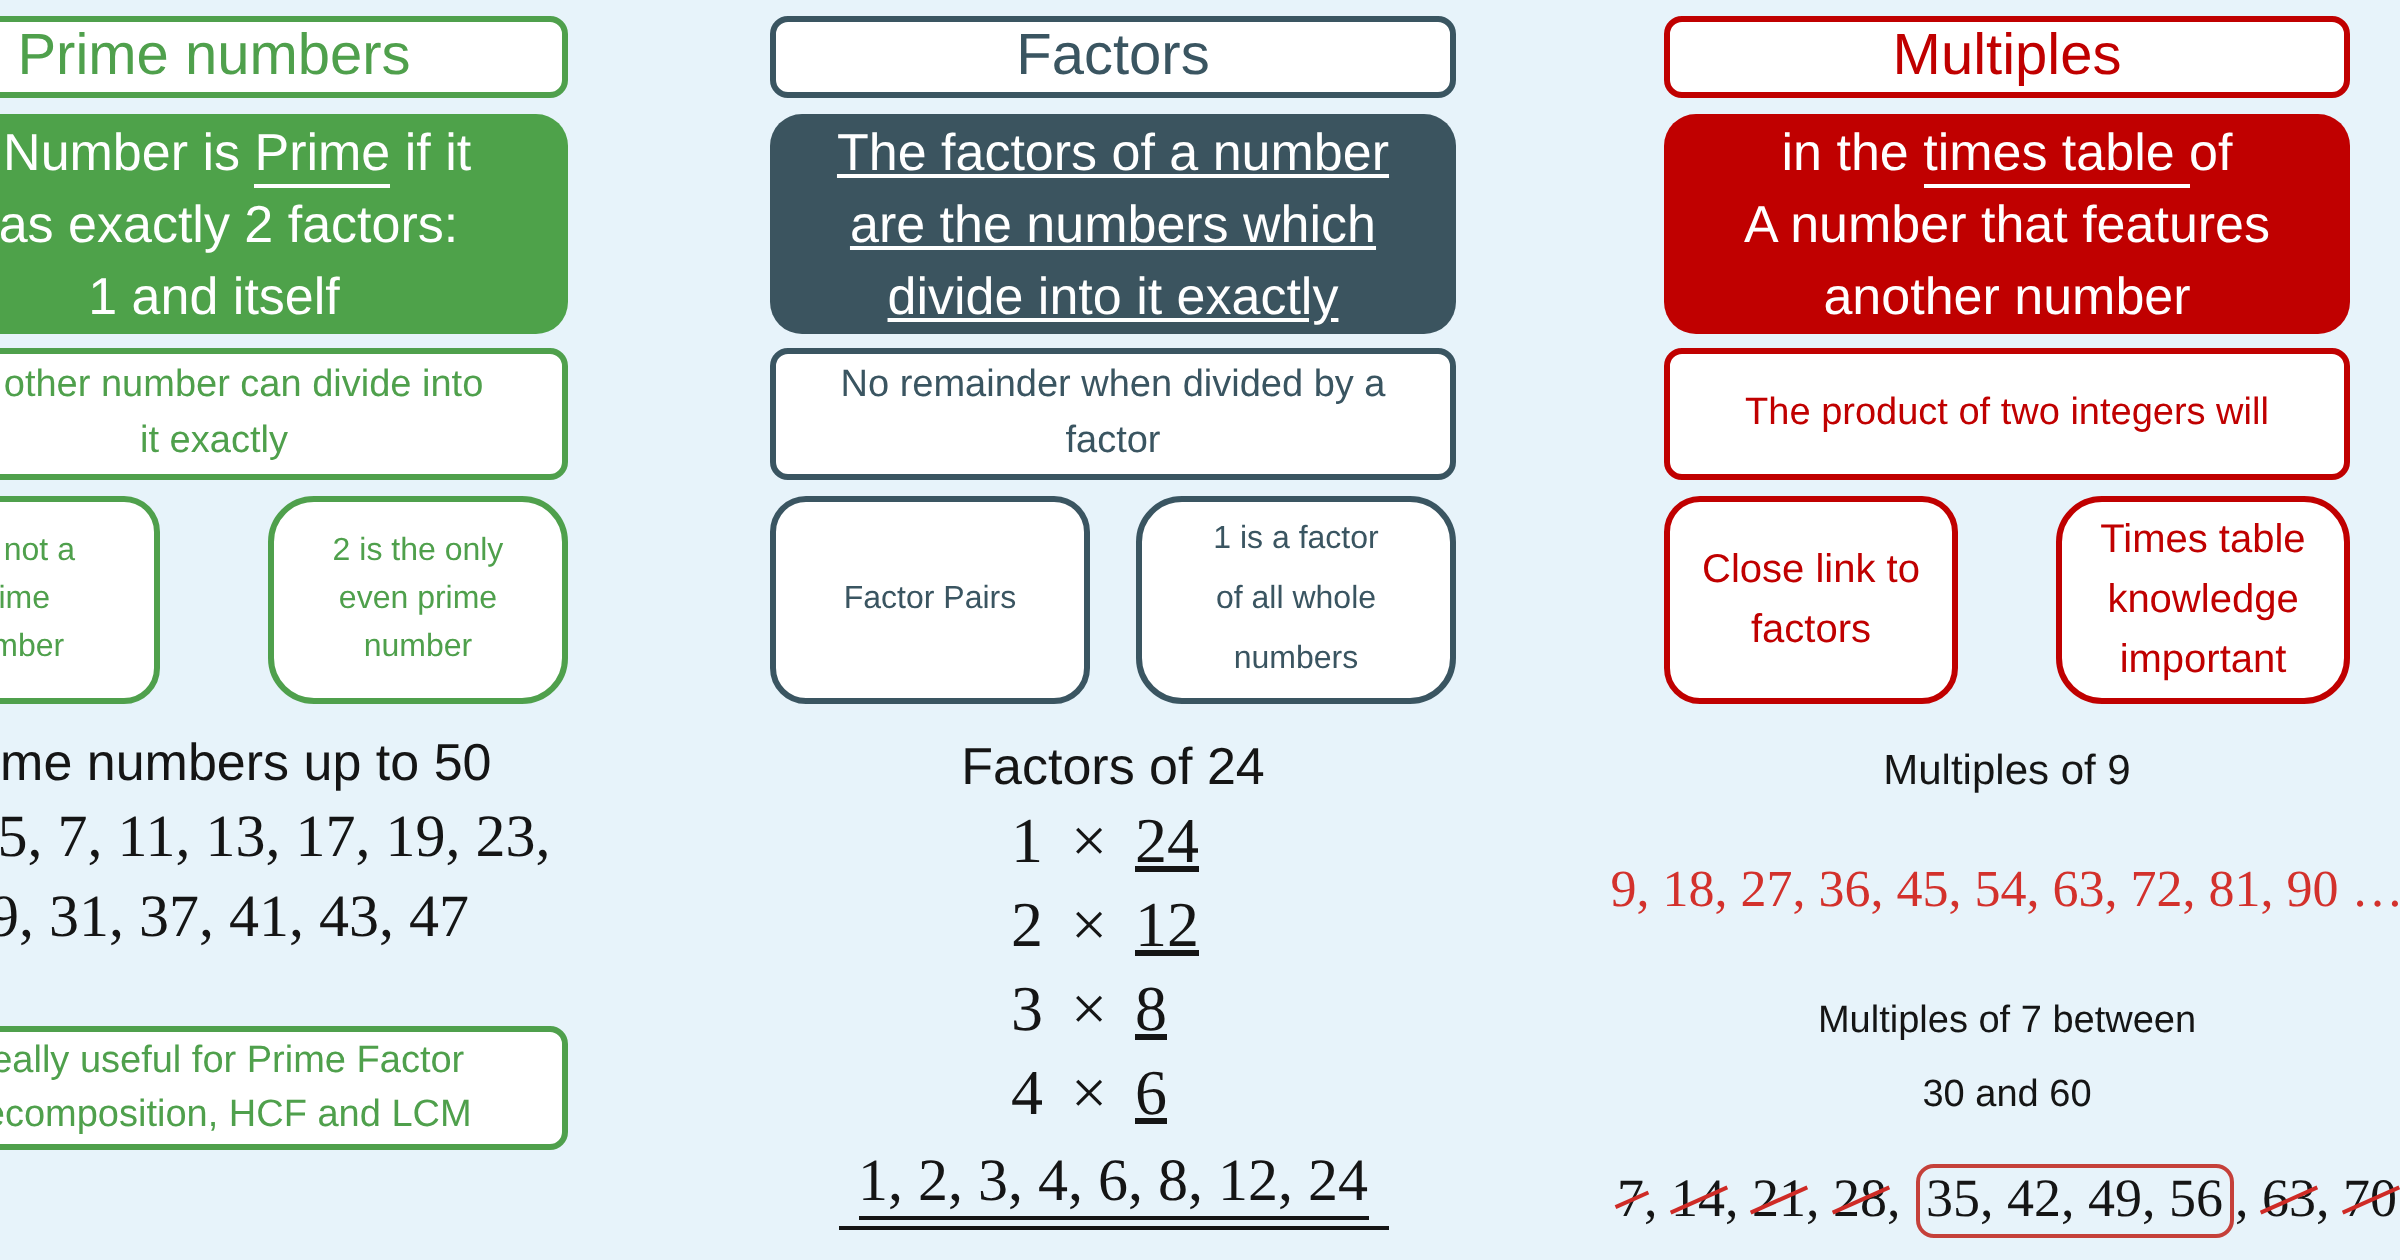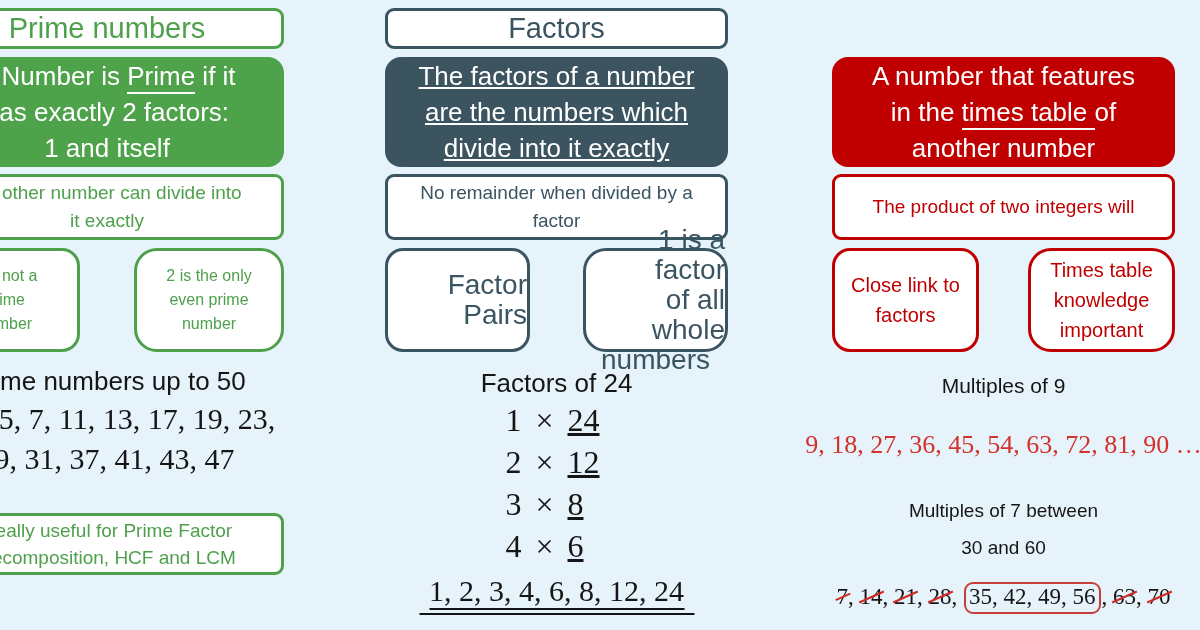--- a/index.html
+++ b/index.html
@@ -30,21 +30,21 @@
   .f-slate{background:var(--slate_fill);text-decoration:underline;}
   .f-red{background:var(--red_fill);}
   .u{border-bottom:2px solid #fff;padding-bottom:1px;}
 
   .row-note{top:174px;left:0;right:0;height:66px;border-radius:9px;font-size:19px;line-height:28px;}
   .row-footer{top:513px;left:0;right:0;height:62px;border-radius:9px;font-size:19px;line-height:27px;}
 
   .pair{top:248px;height:104px;border-radius:18px;border-width:3.5px;}
   .pair-l{left:0;} .pair-r{right:0;border-radius:23px;}
   .col-primes .pair{width:150px;font-size:16px;line-height:24px;}
-  .col-factors .pair{width:145px;font-size:28px;line-height:30px;text-align:right;}
+  .col-factors .pair{width:160px;font-size:16px;line-height:30px;text-align:right;}
   .col-multiples .pair{width:147px;font-size:20px;line-height:30px;}
 
   .heading{position:absolute;left:50%;transform:translateX(-50%);white-space:nowrap;
            color:var(--ink);font-size:26px;}
   .mathline{position:absolute;left:50%;transform:translateX(-50%);white-space:nowrap;
             font-family:"Liberation Serif",serif;color:var(--ink);}
 
   .col-primes .heading{top:366px;}
   .primes-list1{top:402px;font-size:30px;}
   .primes-list2{top:442px;font-size:30px;}
@@ -57,21 +57,21 @@
   .pr-x{width:46px;text-align:center;}
   .pr-b{width:64px;text-align:left;text-decoration:underline;}
   .factor-list{position:absolute;top:574px;left:50%;transform:translateX(-50%);
                white-space:nowrap;font-family:Liberation Serif, serif;font-size:30px;
                color:var(--ink);border-bottom:2px solid var(--ink);padding:0 10px 5px;}
   .factor-list-inner{border-bottom:2px solid var(--ink);padding-bottom:1px;}
 
   .m9-head{top:374px;font-size:21px;}
   .nine-list{top:430px;font-size:26px;color:var(--red_list);}
   .m7-head{top:492px;font-size:19px;line-height:37px;text-align:center;}
-  .seq{top:582px;font-size:23px;}
+  .seq{top:582px;font-size:27px;}
   .struck{position:relative;display:inline-block;}
   .struck::after{content:"";position:absolute;left:-2px;right:-2px;top:47%;
                  border-top:2.5px solid var(--red_strike);transform:rotate(-24deg);}
   .boxed-group{display:inline-block;border:2px solid #C5403A;border-radius:9px;
                padding:0 3px 2px;margin:0 1px;}
 </style>
 </head>
 <body>
 
 <div class="canvas">
@@ -151,23 +151,26 @@
         <span class="pr-x">×</span>
         <span class="pr-b">6</span>
       </div>
     </div>
     <div class="factor-list">
       <span class="factor-list-inner">1, 2, 3, 4, 6, 8, 12, 24</span>
     </div>
   </section>
 
   <section class="col col-multiples">
+    <div class="box row-title b-red">
+      <span>Multiples</span>
+    </div>
     <div class="box row-def f-red">
+      <div><span>in the </span><span class="u">times table </span><span>of</span></div>
       <div>A number that features</div>
-      <div><span>in the </span><span class="u">times table </span><span>of</span></div>
       <div>another number</div>
     </div>
     <div class="box row-note b-red">
       <div>The product of two integers will</div>
     </div>
     <div class="box pair pair-l b-red">
       <div>Close link to</div>
       <div>factors</div>
     </div>
     <div class="box pair pair-r b-red">

